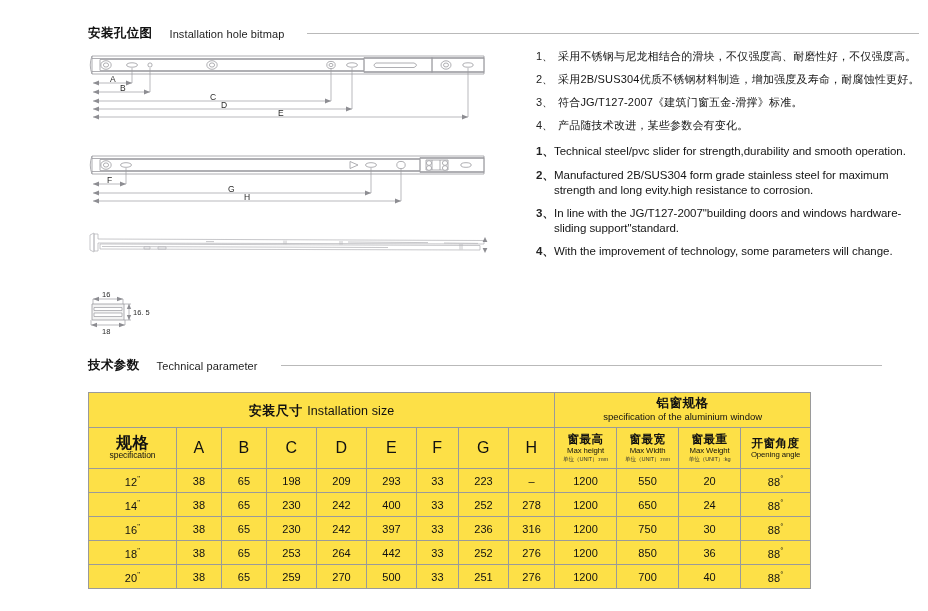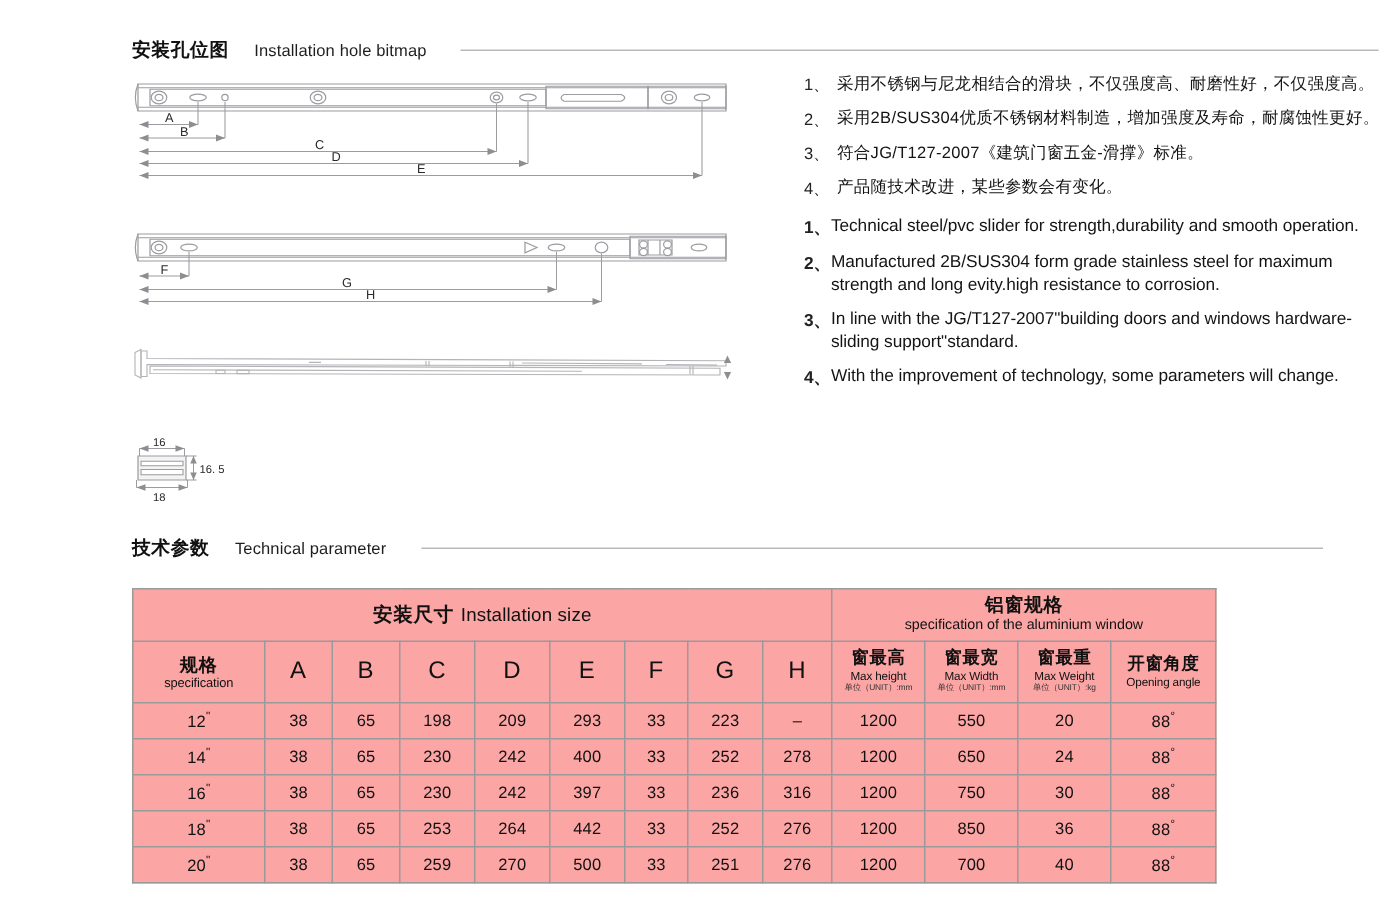--- a/index.html
+++ b/index.html
@@ -107,21 +107,21 @@
   #param-table-wrap {
     position: absolute;
     left: 88px;
     top: 392px;
     width: 722px;
   }
   table.param {
     border-collapse: collapse;
     width: 722px;
     table-layout: fixed;
-    background: #fca5a5;
+    background: #fde047;
   }
   table.param th,
   table.param td {
     border: 1px solid #9a9a9a;
     text-align: center;
     vertical-align: middle;
     padding: 0;
     color: #111;
   }
   .grp-head {
@@ -166,21 +166,21 @@
   .col-head .unit2 {
     display: block;
     font-size: 5.6px;
     font-weight: normal;
     line-height: 8px;
     color: #333;
     letter-spacing: -.1px;
   }
   .col-head .spec-cn {
     display: block;
-    font-size: 12px;
+    font-size: 16px;
     font-weight: bold;
     line-height: 14px;
     letter-spacing: .6px;
     text-align: center;
   }
   .col-head .spec-en {
     display: block;
     font-size: 8.6px;
     font-weight: normal;
     line-height: 10px;

